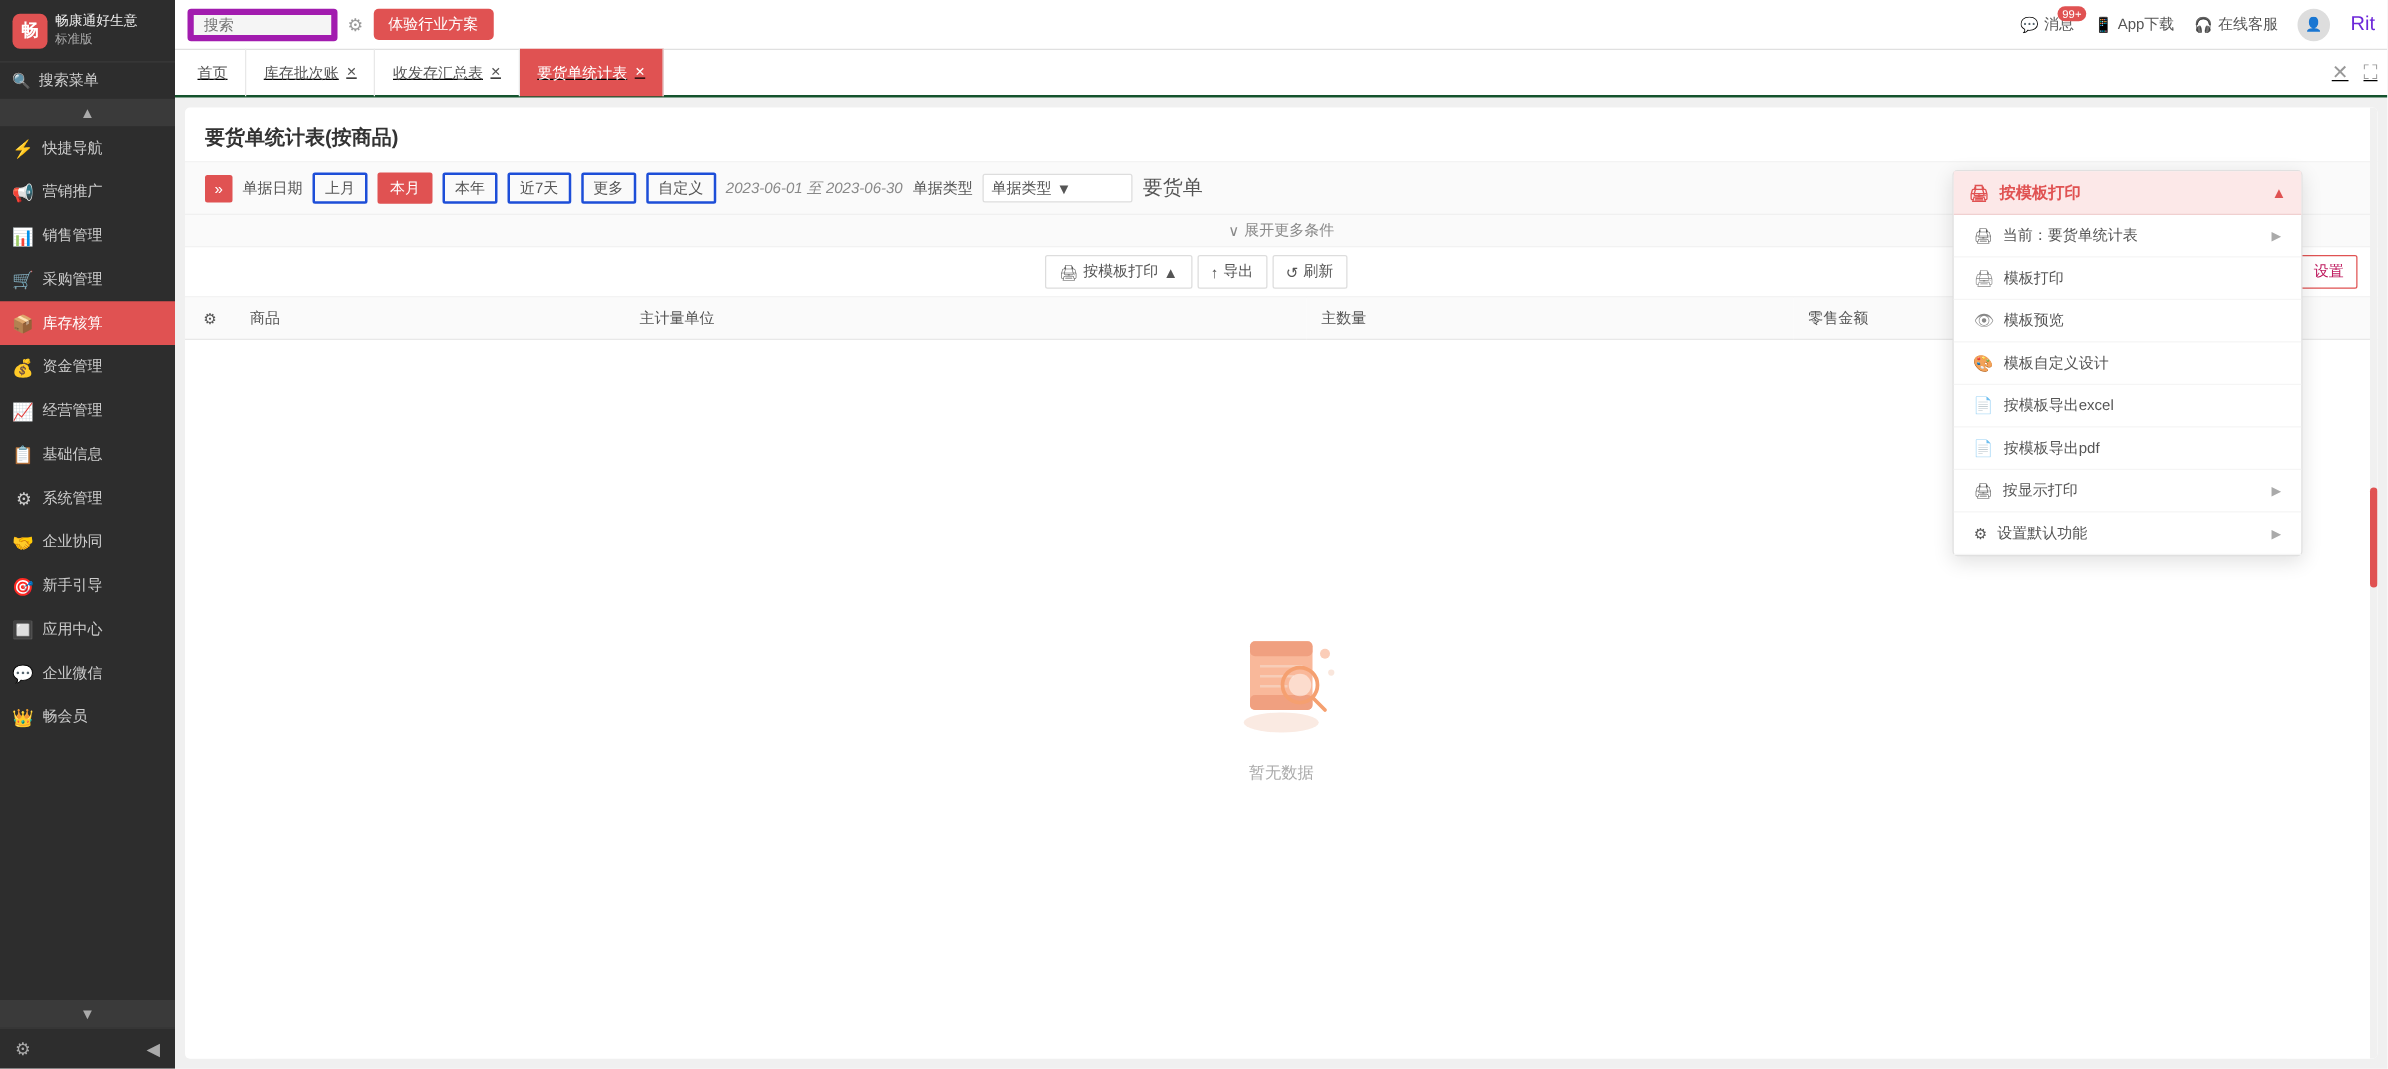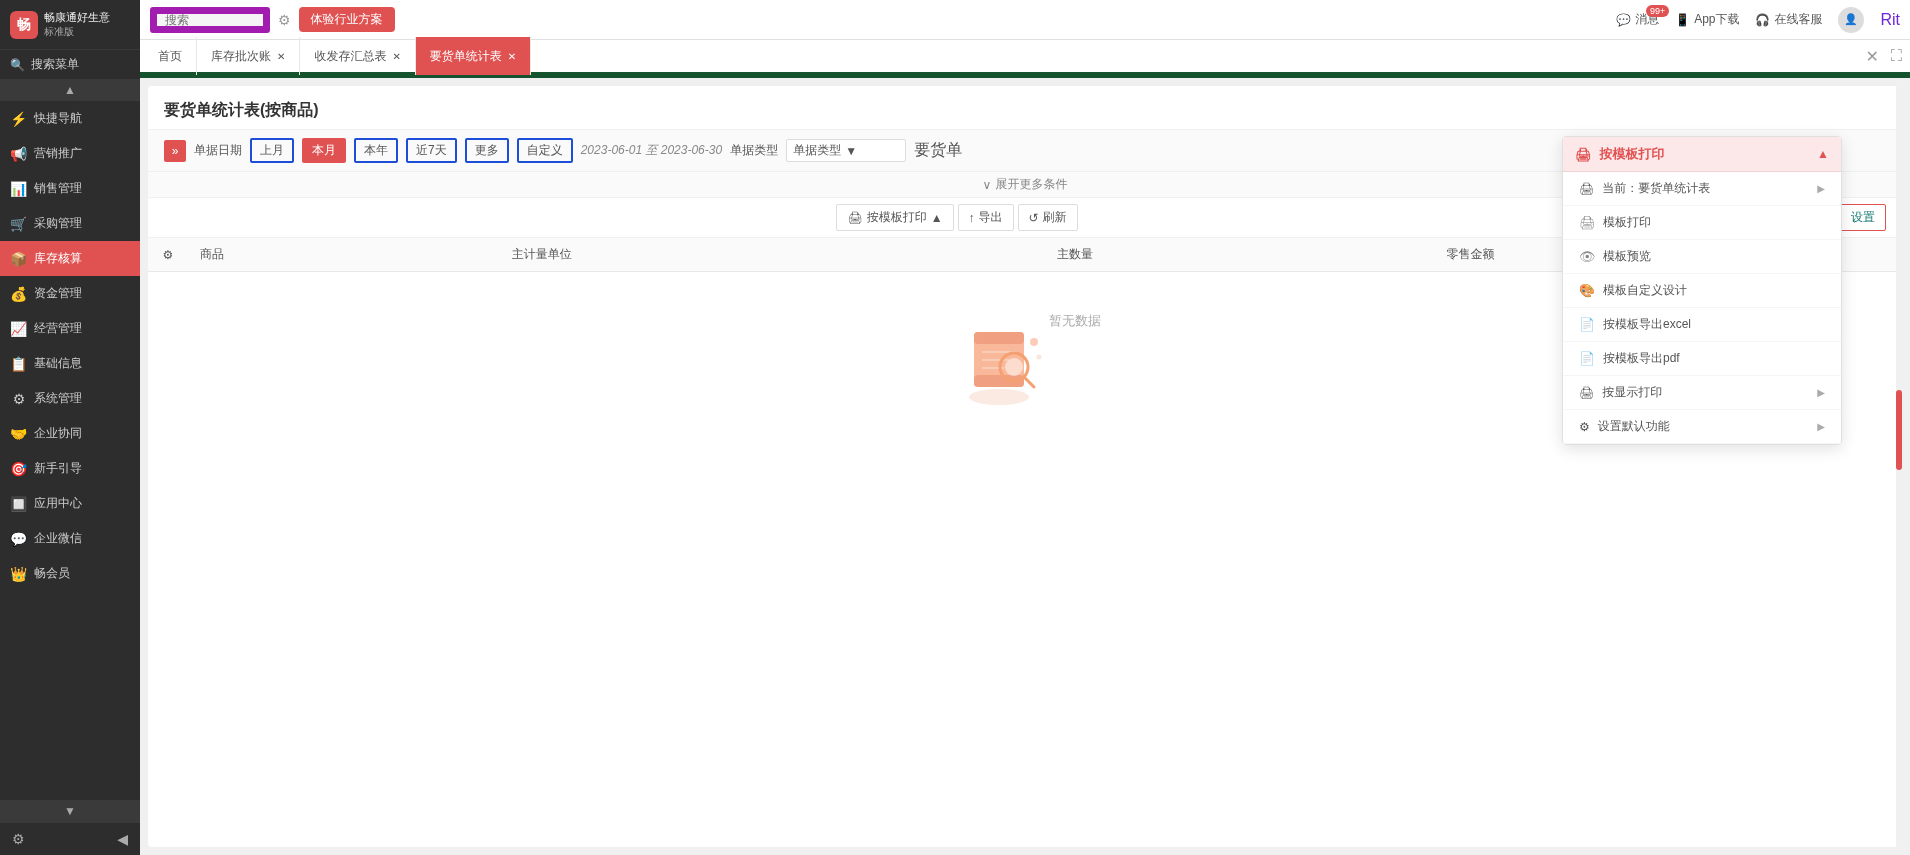--- a/index.html
+++ b/index.html
@@ -80,21 +80,21 @@
       background: #fff;
       height: 40px;
       display: flex;
       align-items: center;
       padding: 0 10px;
       border-bottom: 1px solid #e0e0e0;
       gap: 8px;
       flex-shrink: 0;
     }
     .topbar-search {
-      background: #f5f5f5; border: 7px solid #a21caf;
+      background: #f5f5f5; border: 5px solid #a21caf;
       border-radius: 3px; padding: 3px 8px;
       font-size: 12px; color: #999;
       width: 120px; height: 26px;
     }
     .topbar-gear { color: #999; font-size: 14px; cursor: pointer; }
     .topbar-trial-btn {
       background: #e05252; color: white;
       border: none; border-radius: 4px;
       padding: 4px 12px; font-size: 12px;
       cursor: pointer;
@@ -107,24 +107,25 @@
     .topbar-service { display: flex; align-items: center; gap: 4px; font-size: 12px; color: #555; cursor: pointer; }
     .topbar-avatar { width: 26px; height: 26px; background: #ddd; border-radius: 50%; display: flex; align-items: center; justify-content: center; font-size: 11px; color: #888; cursor: pointer; }
     .topbar-username { font-size: 16px; color: #6d28d9; cursor: pointer; }
 
     
     .tabs {
       background: #fff;
       height: 38px;
       display: flex;
       align-items: center;
-      border-bottom: 6px solid #14532d;
+      border-bottom: 2px solid #14532d;
       flex-shrink: 0;
       padding: 0 4px;
       gap: 0;
+      text-decoration: underline;
     }
     .tab {
       display: flex; align-items: center;
       padding: 0 14px;
       height: 38px;
       font-size: 12px;
       color: #555;
       cursor: pointer;
       border-right: 1px solid #e8e8e8;
       gap: 6px;
@@ -208,21 +209,21 @@
       border-bottom: 1px solid #f0f0f0;
       background: #fff;
     }
     .toolbar-btn {
       background: none; border: 1px solid #ddd;
       padding: 4px 10px; border-radius: 2px;
       font-size: 12px; cursor: pointer; color: #555;
       display: flex; align-items: center; gap: 4px;
     }
     .toolbar-btn.primary { background: #e05252; color: white; border-color: #e05252; }
-    .toolbar-btn.secondary { background: none; border: 1px solid #e05252; color: #0f766e; }
+    .toolbar-btn.secondary { background: none; border: 1px solid #e05252; color: #be185d; }
     .toolbar-dots { color: #999; cursor: pointer; font-size: 16px; margin-left: auto; }
 
     
     .data-table {
       width: 100%;
       border-collapse: collapse;
       font-size: 12px;
     }
     .data-table th {
       background: #fafafa;
@@ -232,22 +233,22 @@
       color: #555;
       font-weight: normal;
       white-space: nowrap;
     }
     .data-table th:first-child { width: 40px; text-align: center; }
 
     
     .empty-state {
       flex: 1;
       display: flex;
-      flex-direction: row;
-      align-items: flex-start;
+      flex-direction: column;
+      align-items: center;
       justify-content: center;
       padding: 40px;
     }
     .empty-icon {
       width: 100px; height: 100px;
       position: relative;
       margin-bottom: 16px;
     }
     .empty-icon svg { width: 100%; height: 100%; }
     .empty-text { font-size: 13px; color: #aaa; }

